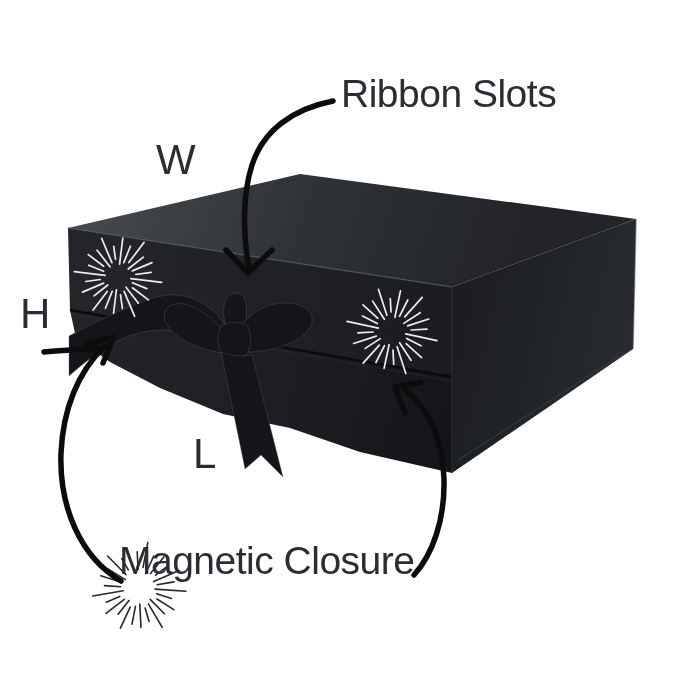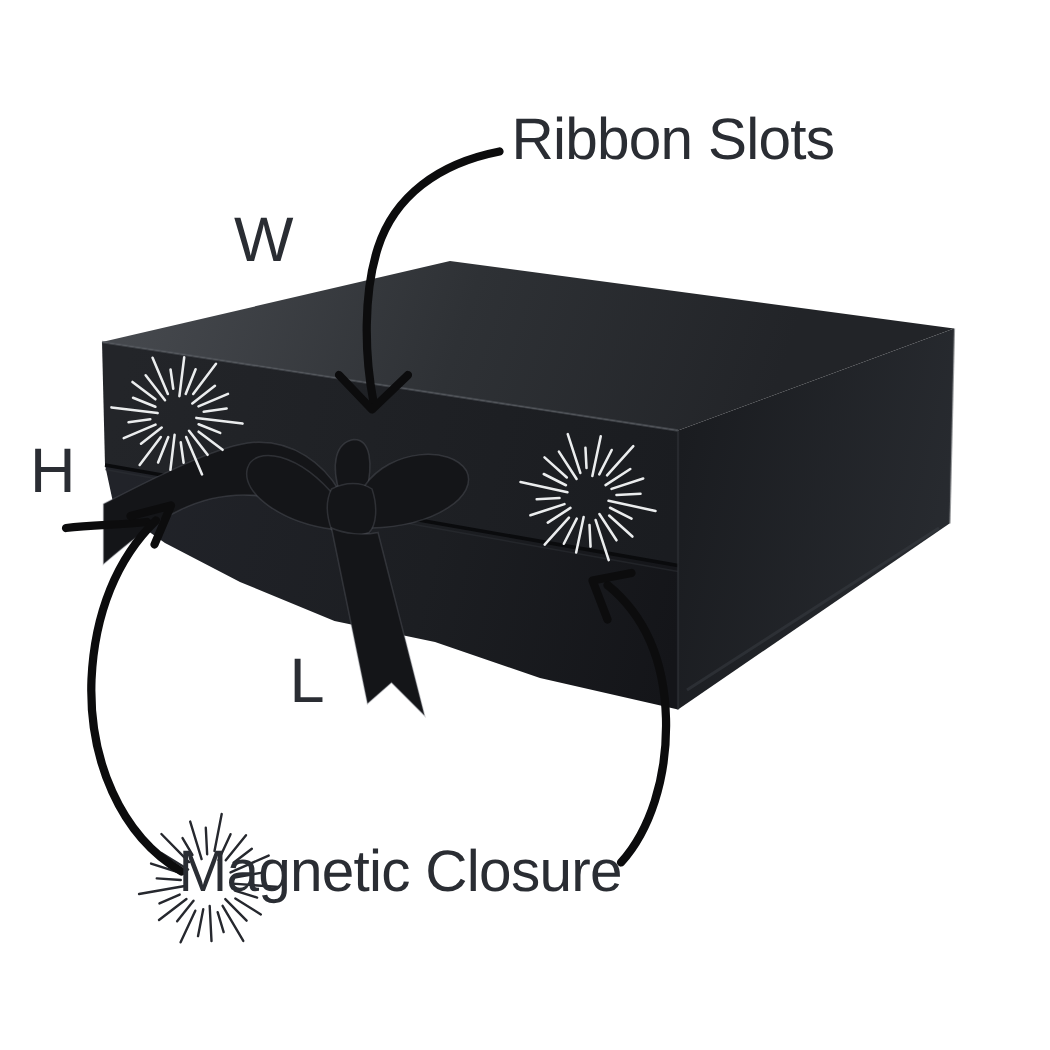--- a/index.html
+++ b/index.html
@@ -17,21 +17,21 @@
     position:absolute;color:var(--text);line-height:1;
     letter-spacing:-0.5px;font-weight:500;white-space:nowrap;
     user-select:none;
   }
   .label-callout{font-size:39px;}
   .label-dim{font-size:42px;}
   #lbl-ribbon-slots{left:341px;top:74px;}
   #lbl-w{left:156px;top:139px;}
   #lbl-h{left:20px;top:293px;}
   #lbl-l{left:193px;top:433px;}
-  #lbl-magnetic{left:119px;top:562px;}
+  #lbl-magnetic{left:119px;top:541px;}
 </style>
 </head>
 <body>
 
 <div class="stage">
 
   <svg id="scene" width="700" height="700" viewBox="0 0 700 700">
     <defs>
       <linearGradient id="gTop" x1="100" y1="175" x2="500" y2="310" gradientUnits="userSpaceOnUse">
         <stop offset="0" stop-color="#45484d"></stop>

